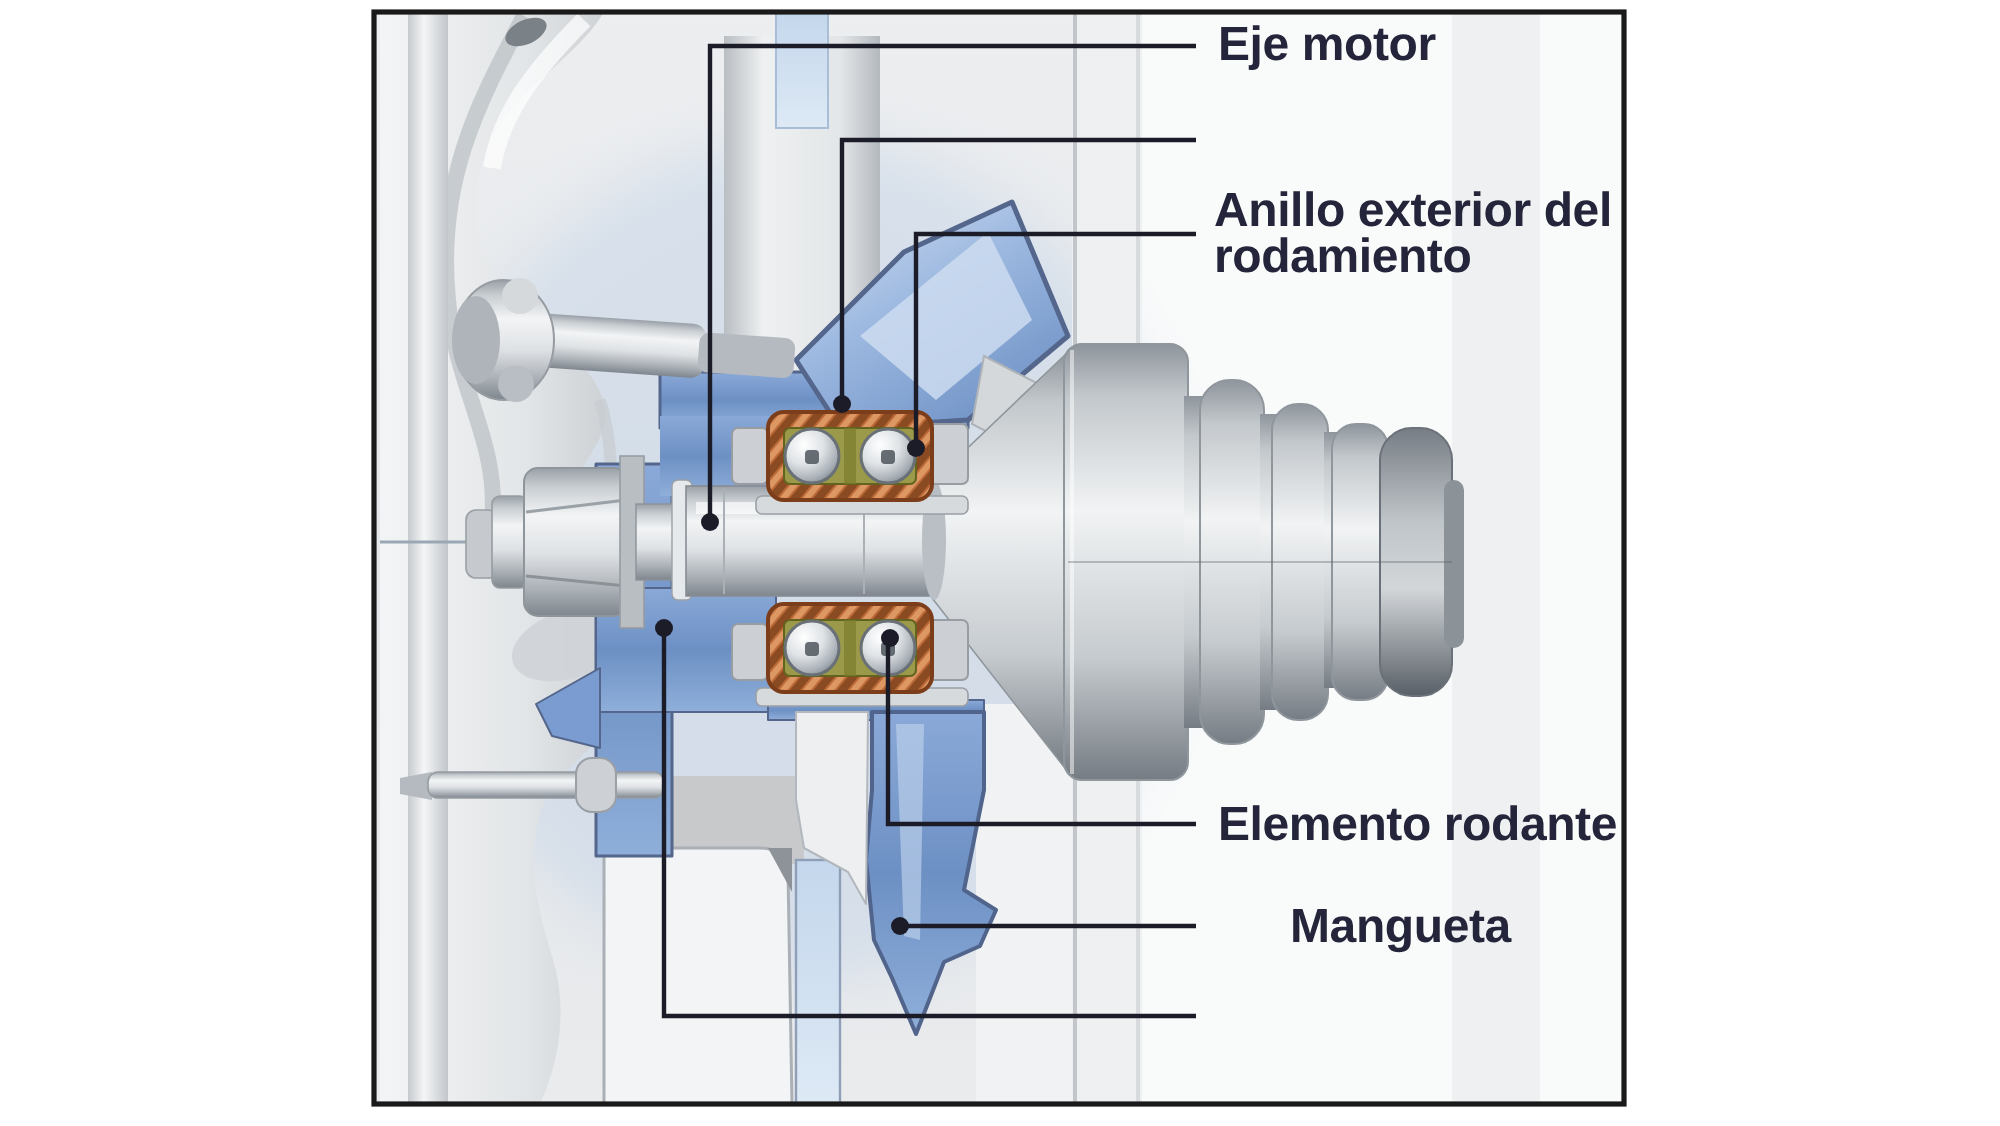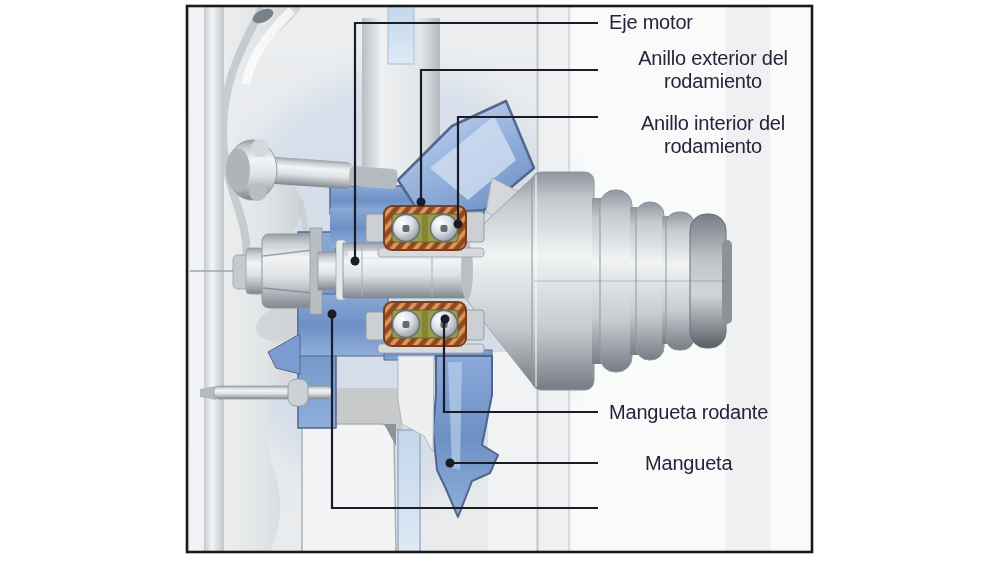--- a/index.html
+++ b/index.html
@@ -1,21 +1,21 @@
 <!DOCTYPE html>
 <html><head>
 <meta charset="utf-8">
 <style>
   html,body{margin:0;padding:0;background:#ffffff;}
   .stage{position:relative;width:1000px;height:563px;background:#ffffff;overflow:hidden;
          font-family:"Liberation Sans",sans-serif;}
   .stage svg{position:absolute;left:0;top:0;}
-  .lbl{position:absolute;font-weight:normal;font-size:20px;line-height:23px;
-       color:#24243a;letter-spacing:-0.2px;white-space:nowrap;text-align:center;}
-  .lbl.wrap{white-space:normal;width:212px;}
+  .lbl{position:absolute;font-weight:bold;font-size:24px;line-height:23px;
+       color:#24243a;letter-spacing:-0.2px;white-space:nowrap;}
+  .lbl.wrap{white-space:normal;width:212px;margin-top:47px;}
 </style>
 </head>
 <body>
 
 <div class="stage">
 
 <svg width="1000" height="563" viewBox="0 0 1000 563">
   <defs>
     <linearGradient id="bgGrad" x1="0" y1="0" x2="0" y2="1">
       <stop offset="0" stop-color="#eceef0"></stop>
@@ -236,16 +236,15 @@
       <circle cx="450" cy="463" r="4.5"></circle>
       <circle cx="332" cy="314" r="4.5"></circle>
     </g>
   </g>
 
   <rect x="187" y="6" width="625" height="546" fill="none" stroke="#1a1a1a" stroke-width="2.6"></rect>
 </svg>
 
   <div class="lbl" style="left:609px;top:11px;">Eje motor</div>
   <div class="lbl wrap" style="left:607px;top:47px;">Anillo exterior del rodamiento</div>
-  <div class="lbl wrap" style="left:607px;top:112px;">Anillo interior del rodamiento</div>
-  <div class="lbl" style="left:609px;top:401px;">Mangueta rodante</div>
+  <div class="lbl" style="left:609px;top:401px;">Elemento rodante</div>
   <div class="lbl" style="left:645px;top:452px;">Mangueta</div>
 </div>
 
 </body></html>

